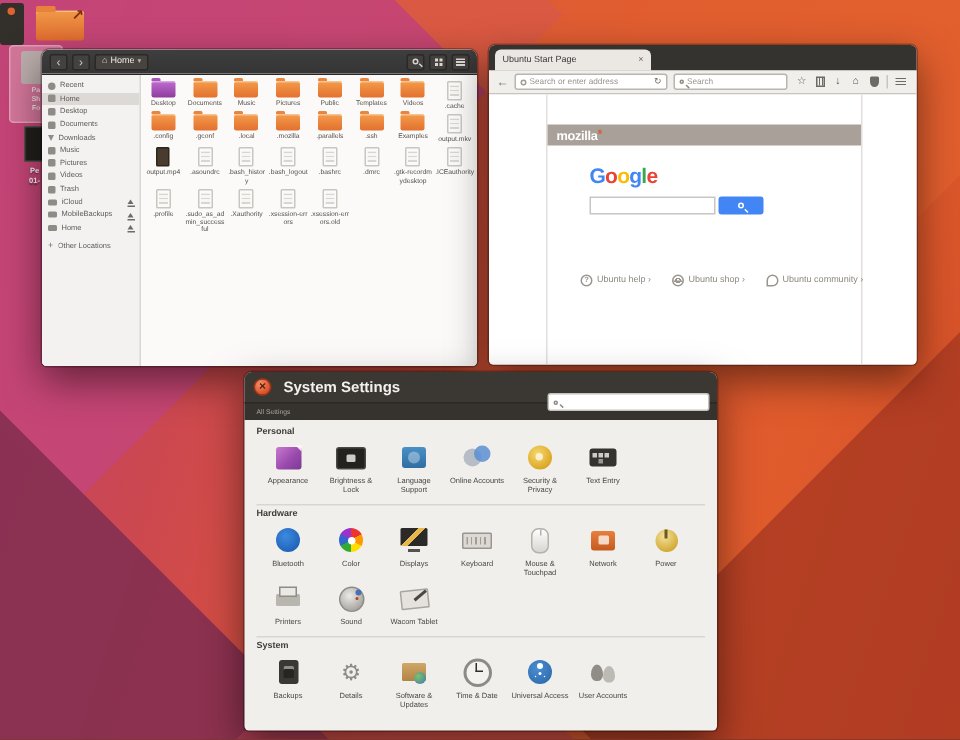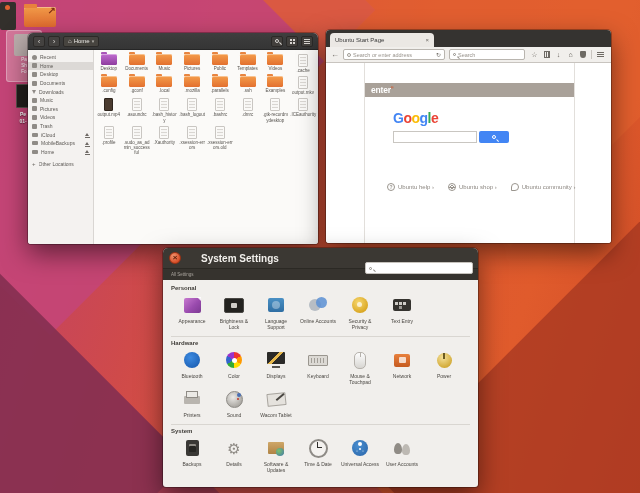--- a/index.html
+++ b/index.html
@@ -113,21 +113,21 @@
   .ico-help::after{content:"?";font-weight:bold;}
   .ico-shop{background:radial-gradient(circle at 50% 50%,transparent 0 1px,#9a958e 1px 1.8px,transparent 1.8px);}
   .ico-shop::after{content:"";position:absolute;left:0;top:3px;width:6px;height:1px;background:#9a958e;}
   .ico-community{border-radius:50% 50% 50% 0;}
   .sp-label{font-size:6px;color:#8c8781;white-space:nowrap;}
 
   
   #st{left:163px;top:248px;width:315px;height:239px;border-radius:5px 5px 3px 3px;background:#f1efec;display:flex;flex-direction:column;}
   .st-titlebar{height:20px;background:#3b3833;border-radius:5px 5px 0 0;display:flex;align-items:center;padding:0 6px;position:relative;}
   .st-close{width:12px;height:12px;border-radius:50%;background:radial-gradient(circle at 35% 30%,#f2926c,#d8502a 70%);border:1px solid #9c3315;color:#5e1d08;font-size:8px;line-height:10px;text-align:center;font-weight:bold;}
-  .st-title{margin-left:20px;font-size:10px;font-weight:bold;color:#f2f0ec;}
+  .st-title{margin-left:8px;font-size:10px;font-weight:bold;color:#f2f0ec;}
   .st-toolbar{height:12px;background:#36332e;border-top:1px solid #2b2924;display:flex;align-items:center;padding:0 8px;}
   .st-toolbar-label{font-size:4.5px;color:#a9a49d;}
   .st-search{position:absolute;right:5px;top:14px;width:108px;height:12px;background:#fff;border:1px solid #c6c2bc;border-radius:2px;display:flex;align-items:center;gap:2px;padding:0 3px;z-index:3;}
   .st-search input{flex:1;border:0;outline:0;font-size:5.5px;min-width:0;background:transparent;padding:0;}
   .st-content{flex:1;padding:5px 8px 2px;overflow:hidden;border-radius:0 0 3px 3px;}
   .st-section + .st-section{border-top:1px solid #d9d6d1;margin-top:3px;padding-top:3px;}
   .st-sec-label{font-size:6px;font-weight:bold;color:#3f3c38;margin-bottom:3px;}
   .st-tiles{display:flex;flex-wrap:wrap;}
   .st-tile{width:42px;margin-bottom:3px;display:flex;flex-direction:column;align-items:center;}
   .t-label{font-size:5px;line-height:1.2;color:#4a4742;text-align:center;max-width:40px;}
@@ -444,21 +444,21 @@
           </span>
           <span class="ff-sep"></span>
           <span class="nav-ico-btn">
             <span class="nav-glyph g-menu"></span>
           </span>
         </div>
     </div>
     <div class="ff-content">
       <div class="sp-col">
         <div class="sp-banner">
-          <span class="sp-brand"><span>enter</span><sup>®</sup></span>
+          <span class="sp-brand"><span>mozilla</span><sup>®</sup></span>
         </div>
         <div class="sp-google-wrap"><span class="g-letter" style="color: rgb(66, 133, 244);">G</span><span class="g-letter" style="color: rgb(234, 67, 53);">o</span><span class="g-letter" style="color: rgb(251, 188, 5);">o</span><span class="g-letter" style="color: rgb(66, 133, 244);">g</span><span class="g-letter" style="color: rgb(52, 168, 83);">l</span><span class="g-letter" style="color: rgb(234, 67, 53);">e</span></div>
         <div class="sp-search-row">
           <input class="sp-input" style="">
           <span class="sp-btn" style="background: rgb(66, 133, 244);">
               <span class="mag"></span>
             </span>
         </div>
         <div class="sp-links">
             <span class="sp-link">

